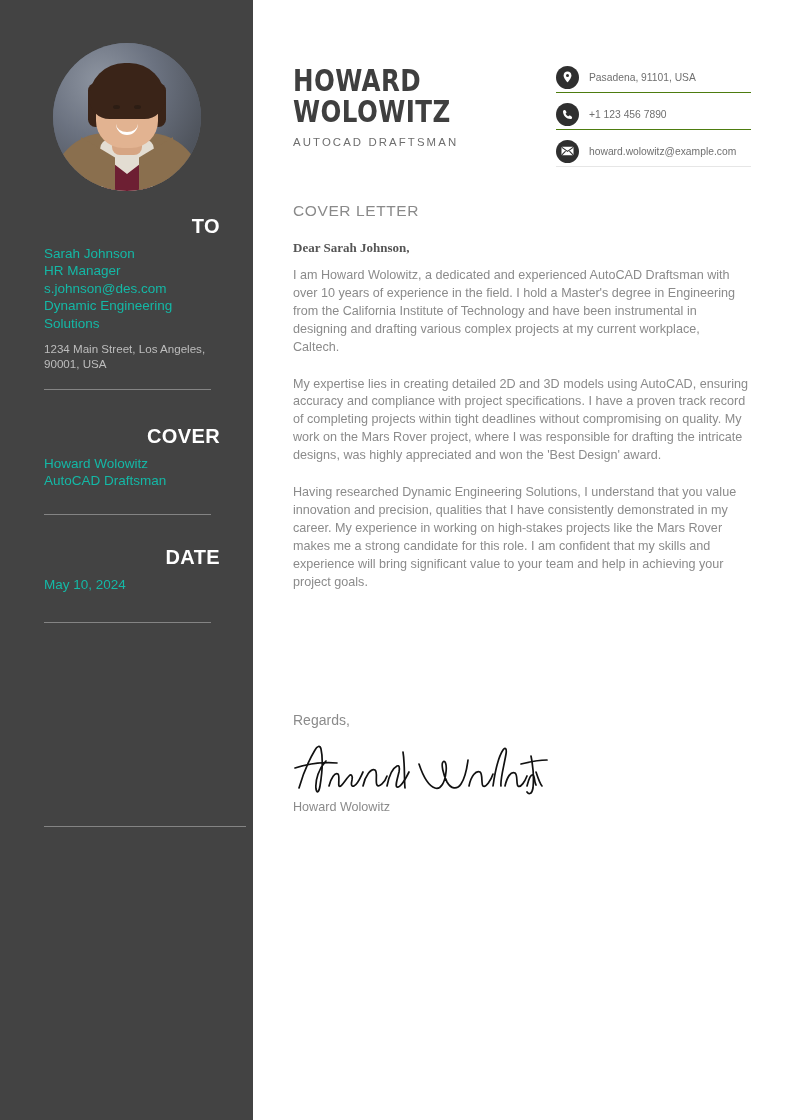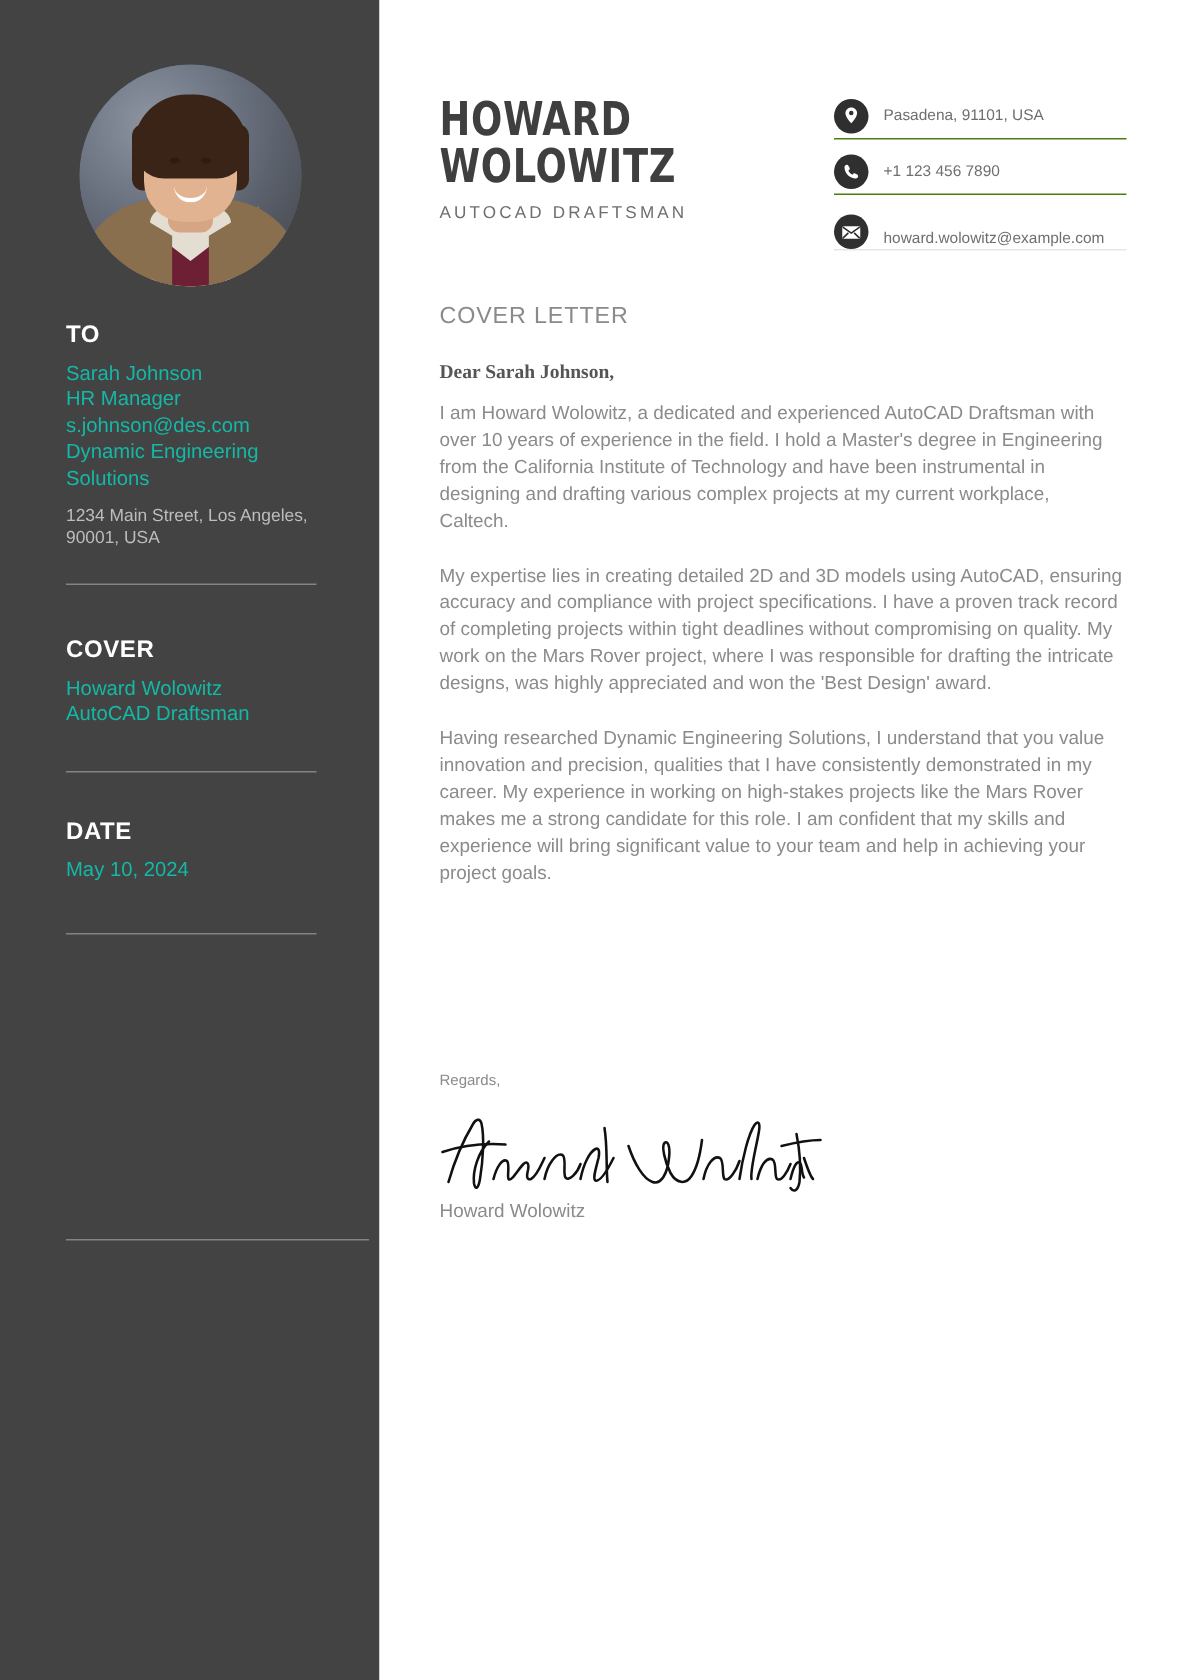--- a/index.html
+++ b/index.html
@@ -140,24 +140,25 @@
     transform: translateX(-50%);
     width: 22px;
     height: 9px;
     border-bottom: 3px solid #ffffff;
     border-radius: 0 0 14px 14px;
   }
 
   .sb-block { position: absolute; left: 44px; width: 176px; }
   .sb-head {
     color: #ffffff;
-    font-size: 16px;
+    font-size: 20px;
     font-weight: bold;
     letter-spacing: 0.4px;
     margin: 0 0 7px 0;
+    text-align: right;
   }
   .sb-line {
     color: #14b8a6;
     font-size: 13.5px;
     line-height: 17.4px;
     margin: 0;
   }
   .sb-sub {
     color: #bdbdbd;
     font-size: 11.6px;
@@ -222,21 +223,21 @@
     top: 62px;
     width: 195px;
   }
   .contact-row {
     display: flex;
     align-items: center;
     height: 30px;
     border-bottom: 1px solid #4d7c0f;
     margin-bottom: 6px;
   }
-  .contact-row:last-child { border-bottom: 1px solid #e6e6e6; align-items: flex-end; }
+  .contact-row:last-child { border-bottom: 1px solid #e6e6e6; }
   .c-icon {
     width: 23px;
     height: 23px;
     border-radius: 50%;
     background: #2f2f2f;
     flex: 0 0 23px;
     display: flex;
     align-items: center;
     justify-content: center;
     margin-right: 10px;
@@ -271,21 +272,21 @@
   }
   .para {
     margin: 0 0 19px 0;
     color: #8b8b8b;
     font-size: 12.6px;
     line-height: 17.9px;
   }
   .regards {
     margin: 0;
     color: #8b8b8b;
-    font-size: 10px;
+    font-size: 14px;
     line-height: 17.9px;
   }
 
   .sign-area { position: absolute; left: 40px; top: 712px; width: 456px; }
   .signature { margin-top: 12px; height: 56px; }
   .sign-name {
     margin: 2px 0 0 0;
     color: #8b8b8b;
     font-size: 12.6px;
   }

